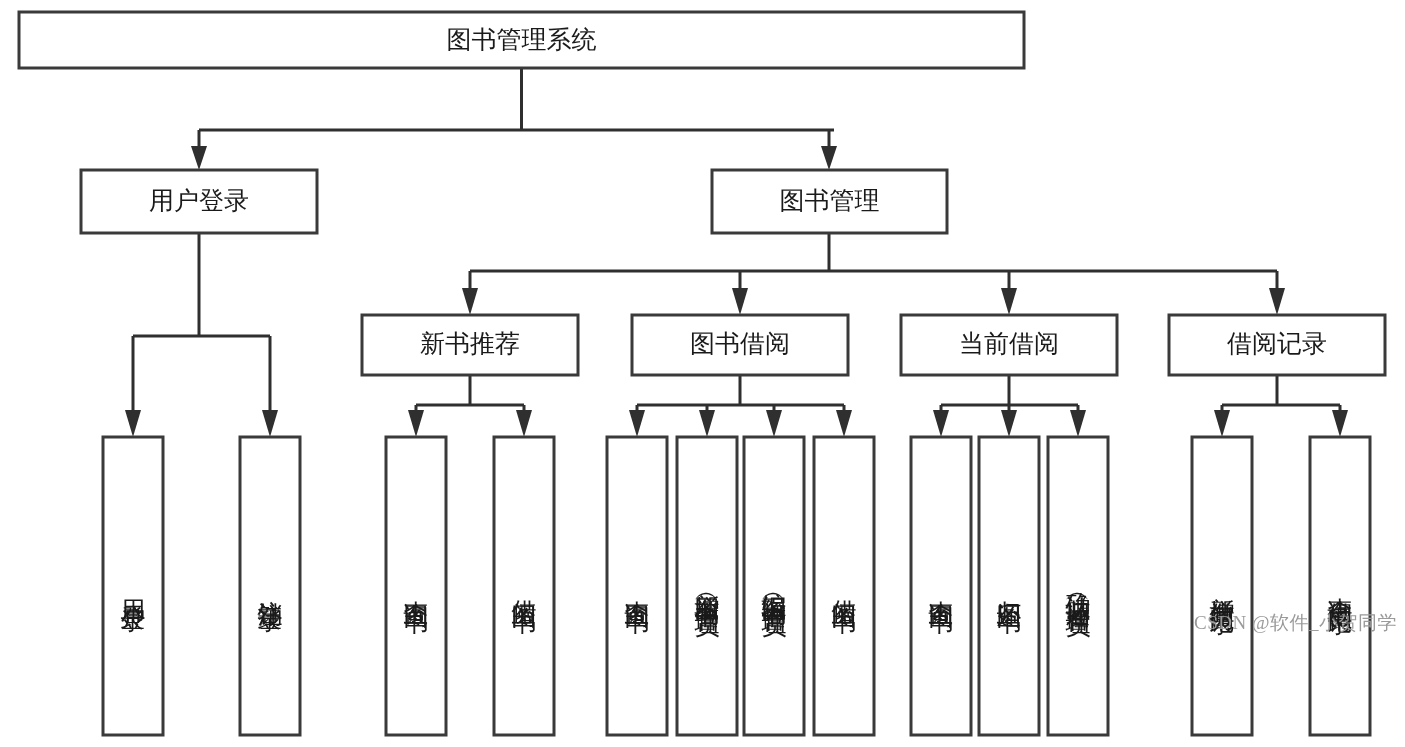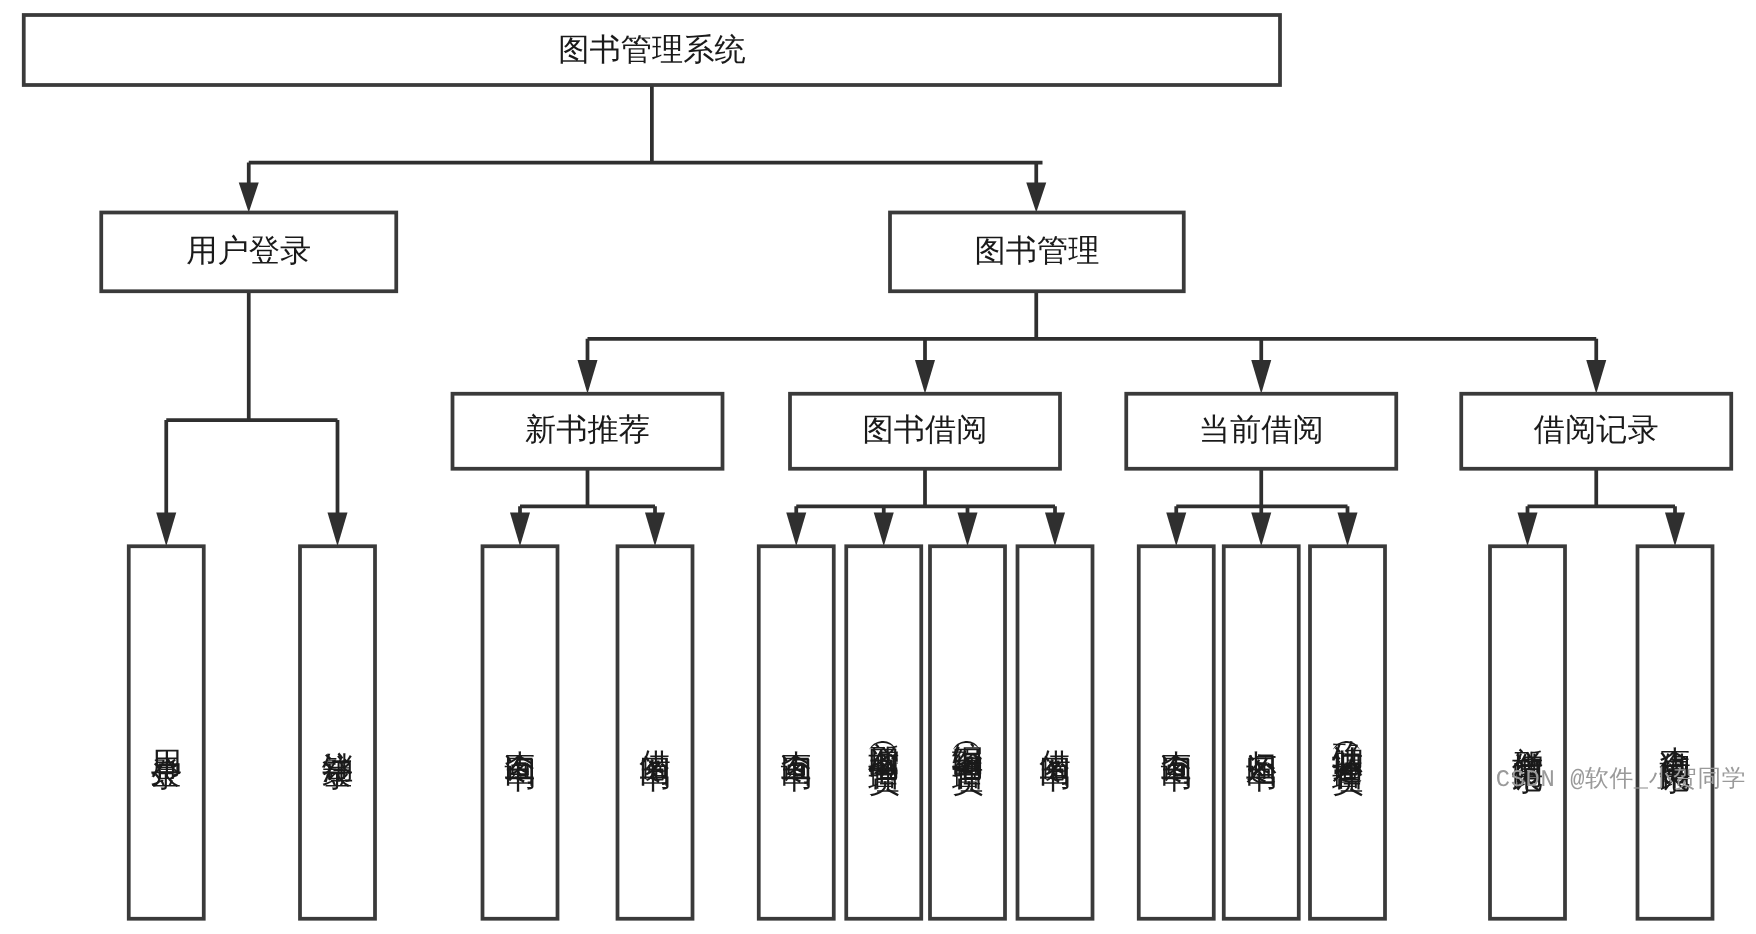--- a/index.html
+++ b/index.html
@@ -62,21 +62,21 @@
     display: flex;
     align-items: center;
     justify-content: center;
     white-space: nowrap;
     pointer-events: none;
   }
   .watermark {
     position: absolute;
     right: 8px;
     bottom: 4px;
-    font-family: Liberation Mono, monospace;
+    font-family: Liberation Serif, serif;
     font-size: 19px;
     color: #9a9a9a;
     white-space: nowrap;
     letter-spacing: 0.5px;
   }
 </style>
 </head>
 <body>
 
 <div id="diagram-root">

